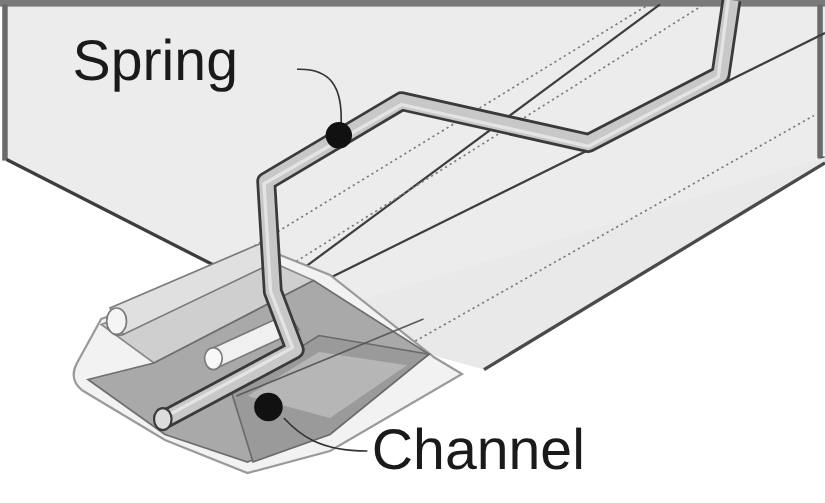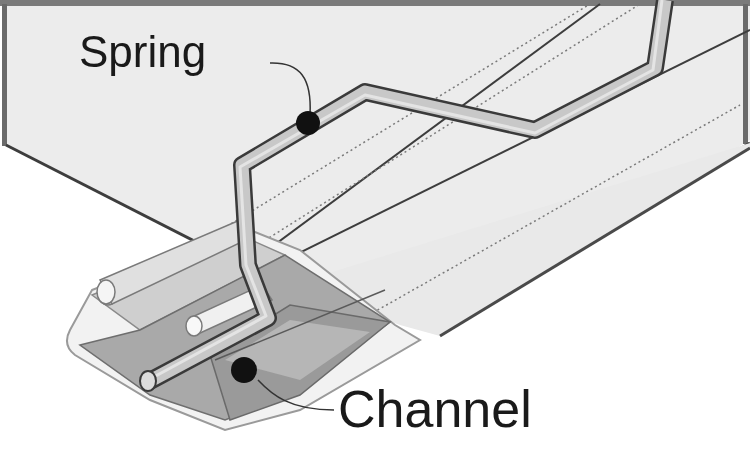--- a/index.html
+++ b/index.html
@@ -5,21 +5,21 @@
     html, body { margin: 0; padding: 0; background: #ffffff; }
     body { width: 750px; height: 457px; overflow: hidden; position: relative; }
     #diagram { position: absolute; left: 0; top: 0; width: 750px; height: 457px; }
     .label {
       position: absolute;
       font-family: "Liberation Sans", sans-serif;
       color: #1a1a1a;
       letter-spacing: 0px;
       line-height: 1;
     }
-    #label-spring { left: 79px; top: 30px; font-size: 44px; }
+    #label-spring { left: 66px; top: 30px; font-size: 52px; }
     #label-channel { left: 338px; top: 383px; font-size: 52px; }
   </style>
 </head>
 <body>
 
 <svg id="diagram" viewBox="0 0 750 457" xmlns="http://www.w3.org/2000/svg">
 
   <rect x="0" y="0" width="750" height="457" fill="#ffffff"></rect>
 
   <g>

